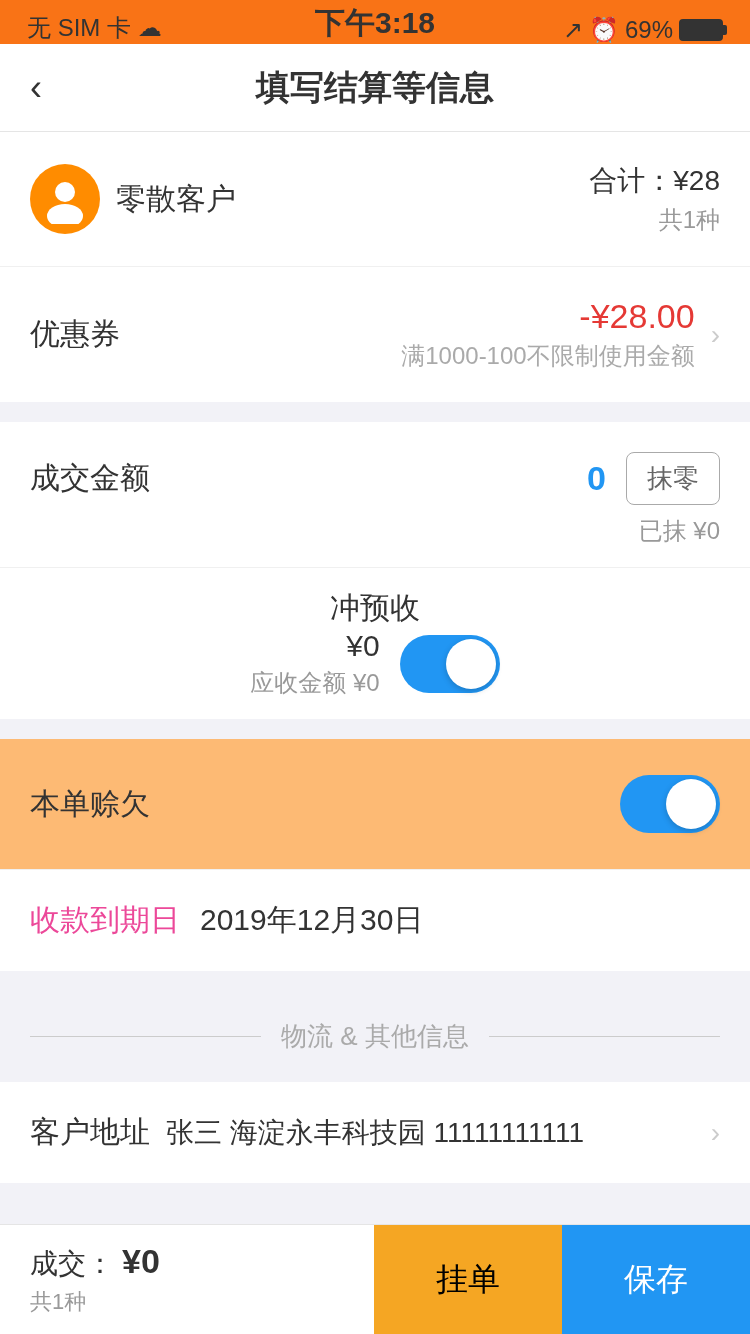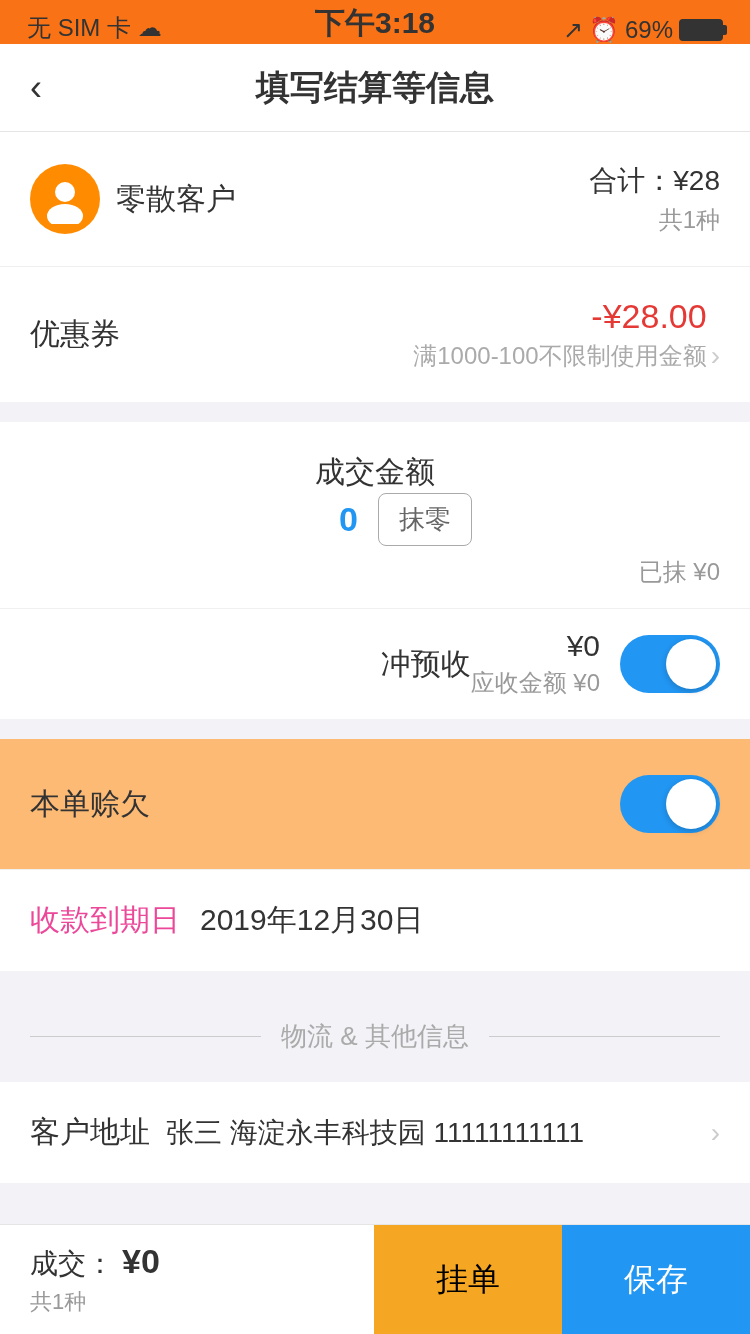--- a/index.html
+++ b/index.html
@@ -156,22 +156,22 @@
       border-top: 1px solid #f0f0f0;
       background: #fff;
       min-height: 100px;
     }
     .row-label {
       font-size: 30px;
       color: #333;
     }
     .row-right {
       display: flex;
-      align-items: flex-end;
-      gap: 4px;
+      align-items: center;
+      gap: 16px;
     }
     .row-value-block {
       text-align: right;
     }
     .discount-amount {
       font-size: 34px;
       color: #e53935;
       font-weight: 500;
     }
     .discount-sub {
@@ -184,21 +184,20 @@
       color: #ccc;
     }
 
     
     .transaction-row {
       display: flex;
       align-items: center;
       justify-content: space-between;
       padding: 30px 30px 10px 30px;
       background: #fff;
-      flex-direction: column;
     }
     .transaction-label {
       font-size: 30px;
       color: #333;
     }
     .transaction-right {
       display: flex;
       align-items: center;
       gap: 20px;
     }
@@ -226,24 +225,25 @@
       color: #999;
       text-align: right;
       padding: 0 30px 20px 30px;
       background: #fff;
     }
 
     
     .prepay-row {
       display: flex;
       align-items: center;
-      justify-content: flex-end;
+      justify-content: flex-start;
       padding: 20px 30px;
       background: #fff;
       border-top: 1px solid #f0f0f0;
+      flex-direction: column;
     }
     .prepay-label {
       font-size: 30px;
       color: #333;
     }
     .prepay-right {
       display: flex;
       align-items: center;
       gap: 20px;
     }

